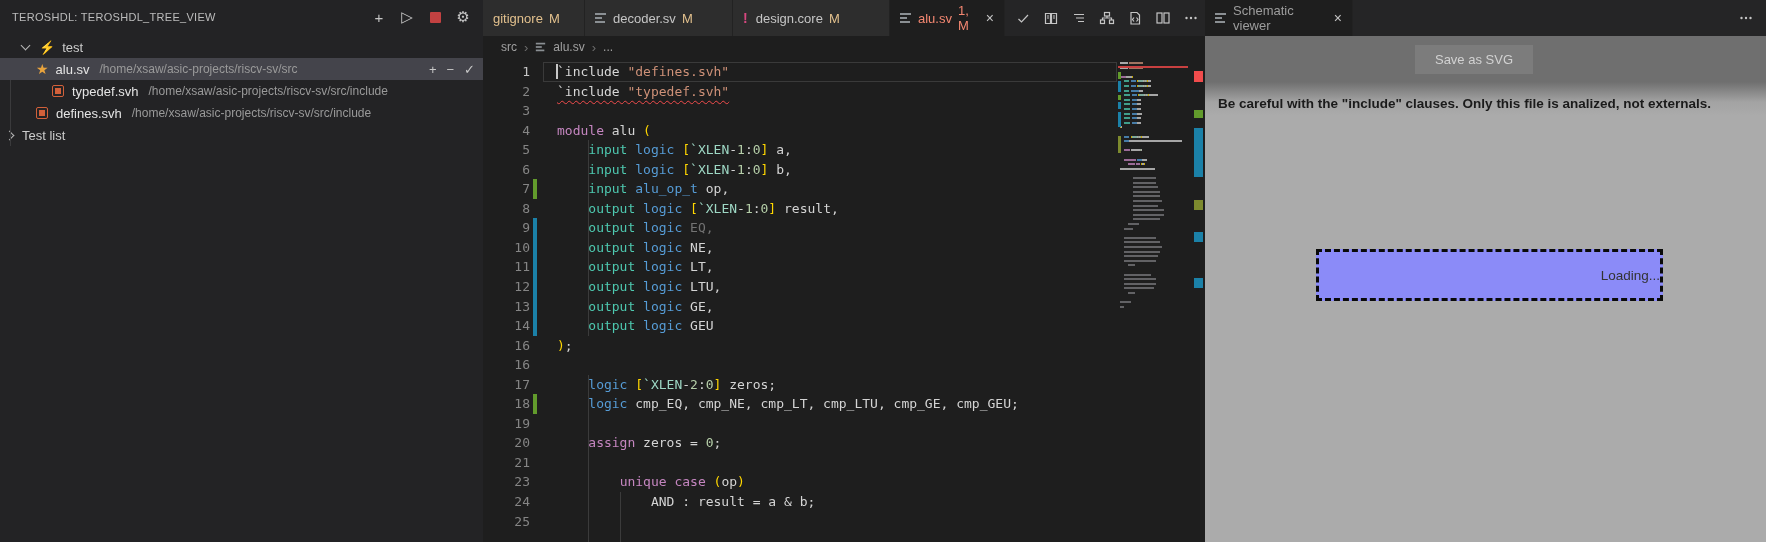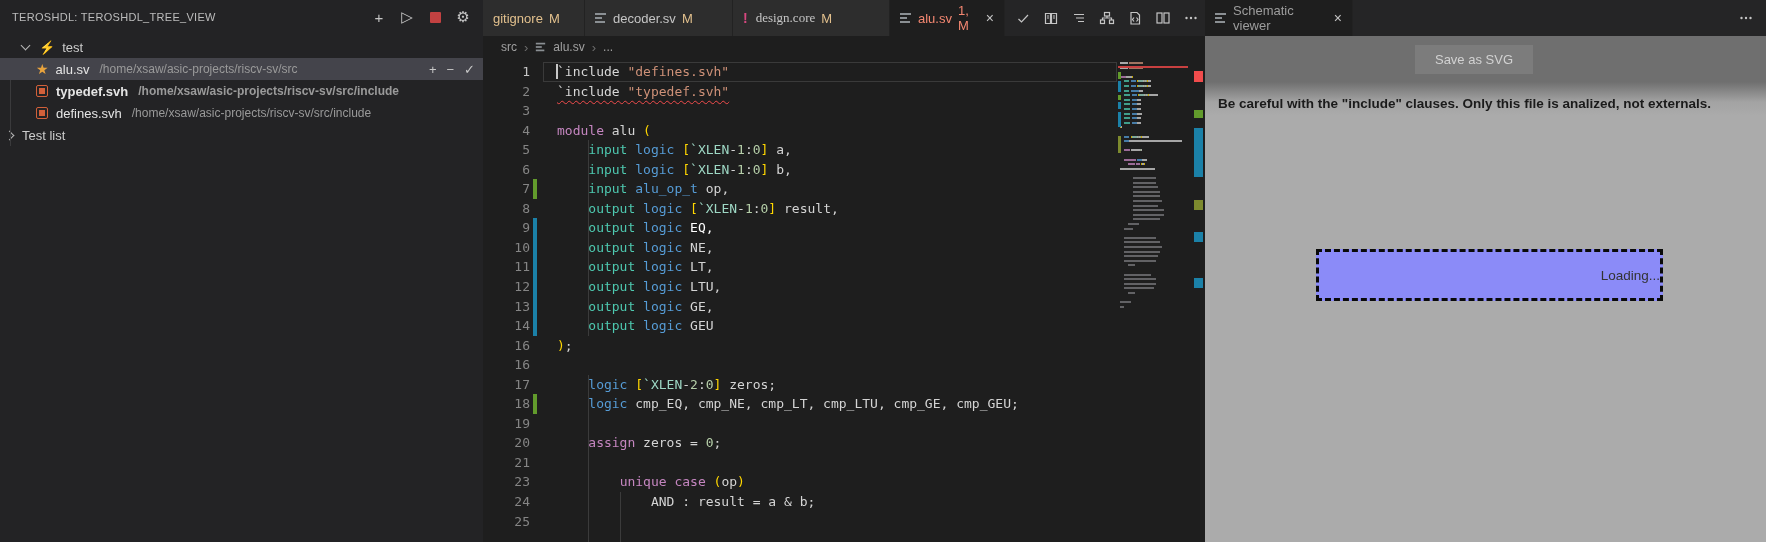--- a/index.html
+++ b/index.html
@@ -105,21 +105,21 @@
         <div class="trow sel" style="padding-left: 36px;">
           <span class="star">★</span>
           <span class="fname">alu.sv</span>
           <span class="fpath">/home/xsaw/asic-projects/riscv-sv/src</span>
           <span class="racts">
             <span>+</span>
             <span>−</span>
             <span>✓</span>
           </span>
         </div>
-        <div class="trow" style="padding-left: 36px; font-weight: bold;">
+        <div class="trow" style="padding-left: 52px;">
           <span class="chip"></span>
           <span class="fname">typedef.svh</span>
           <span class="fpath">/home/xsaw/asic-projects/riscv-sv/src/include</span>
         </div>
         <div class="trow" style="padding-left: 36px;">
           <span class="chip"></span>
           <span class="fname">defines.svh</span>
           <span class="fpath">/home/xsaw/asic-projects/riscv-sv/src/include</span>
         </div>
         <div class="trow" style="padding-left: 6px;">
@@ -137,21 +137,21 @@
             <span style="color: rgb(226, 192, 141);">gitignore</span>
             <span class="badge" style="color: rgb(226, 192, 141);">M</span>
           </div>
           <div class="tab" style="width: 148px;">
             <span class="lines-icon"></span>
             <span style="color: rgb(197, 197, 197);">decoder.sv</span>
             <span class="badge" style="color: rgb(226, 192, 141);">M</span>
           </div>
           <div class="tab" style="width: 157px;">
             <span class="excl-icon">!</span>
-            <span style="color: rgb(197, 197, 197); font-family: Liberation Serif, serif;">design.core</span>
+            <span style="color: rgb(197, 197, 197);">design.core</span>
             <span class="badge" style="color: rgb(226, 192, 141);">M</span>
           </div>
           <div class="tab active" style="width: 115px;">
             <span class="lines-icon"></span>
             <span style="color: rgb(244, 135, 113);">alu.sv</span>
             <span class="badge" style="color: rgb(244, 135, 113);">1, M</span>
             <span class="closex">×</span>
           </div>
         </div>
       <div class="eacts" id="eacts">
@@ -243,21 +243,21 @@
           <div class="mrk" style="background: rgb(98, 155, 44);"></div>
           <div class="ctext"><span style="color: rgb(212, 212, 212);">    </span><span style="color: rgb(78, 201, 176);">input</span><span style="color: rgb(212, 212, 212);"> </span><span style="color: rgb(86, 156, 214);">alu_op_t</span><span style="color: rgb(212, 212, 212);"> op,</span></div>
         </div>
         <div class="cl">
           <div class="lnum">8</div>
           <div class="ctext"><span style="color: rgb(212, 212, 212);">    </span><span style="color: rgb(78, 201, 176);">output</span><span style="color: rgb(212, 212, 212);"> </span><span style="color: rgb(86, 156, 214);">logic</span><span style="color: rgb(212, 212, 212);"> </span><span style="color: rgb(255, 215, 0);">[</span><span style="color: rgb(158, 216, 197);">`XLEN</span><span style="color: rgb(212, 212, 212);">-</span><span style="color: rgb(181, 206, 168);">1</span><span style="color: rgb(212, 212, 212);">:</span><span style="color: rgb(181, 206, 168);">0</span><span style="color: rgb(255, 215, 0);">]</span><span style="color: rgb(212, 212, 212);"> result,</span></div>
         </div>
         <div class="cl">
           <div class="lnum">9</div>
           <div class="mrk" style="background: rgb(27, 129, 168);"></div>
-          <div class="ctext"><span style="color: rgb(212, 212, 212);">    </span><span style="color: rgb(78, 201, 176);">output</span><span style="color: rgb(212, 212, 212);"> </span><span style="color: rgb(86, 156, 214);">logic</span><span style="color: #ffffff;"> EQ,</span></div>
+          <div class="ctext"><span style="color: rgb(212, 212, 212);">    </span><span style="color: rgb(78, 201, 176);">output</span><span style="color: rgb(212, 212, 212);"> </span><span style="color: rgb(86, 156, 214);">logic</span><span style="color: #737373;"> EQ,</span></div>
         </div>
         <div class="cl">
           <div class="lnum">10</div>
           <div class="mrk" style="background: rgb(27, 129, 168);"></div>
           <div class="ctext"><span style="color: rgb(212, 212, 212);">    </span><span style="color: rgb(78, 201, 176);">output</span><span style="color: rgb(212, 212, 212);"> </span><span style="color: rgb(86, 156, 214);">logic</span><span style="color: rgb(212, 212, 212);"> NE,</span></div>
         </div>
         <div class="cl">
           <div class="lnum">11</div>
           <div class="mrk" style="background: rgb(27, 129, 168);"></div>
           <div class="ctext"><span style="color: rgb(212, 212, 212);">    </span><span style="color: rgb(78, 201, 176);">output</span><span style="color: rgb(212, 212, 212);"> </span><span style="color: rgb(86, 156, 214);">logic</span><span style="color: rgb(212, 212, 212);"> LT,</span></div>

